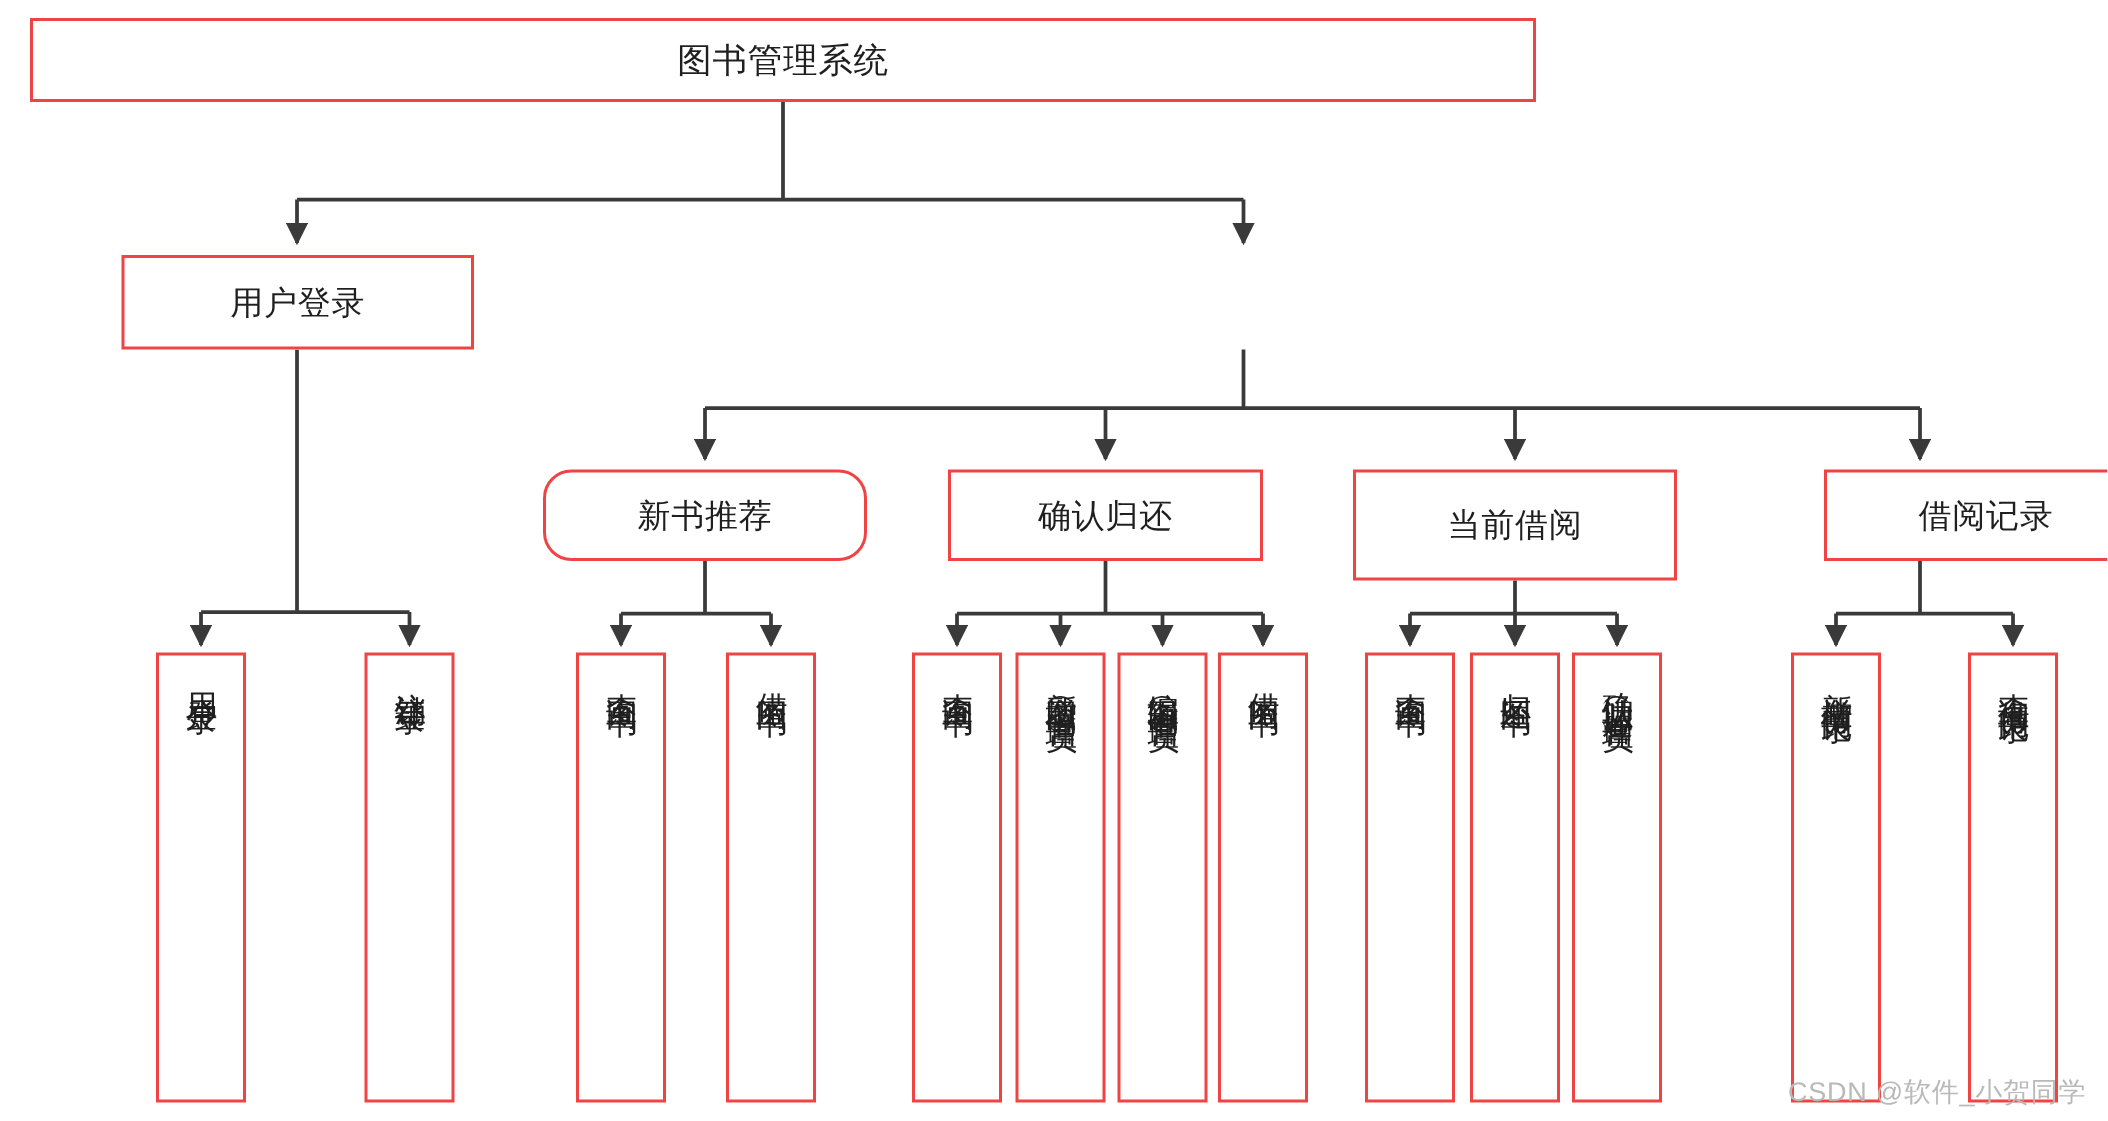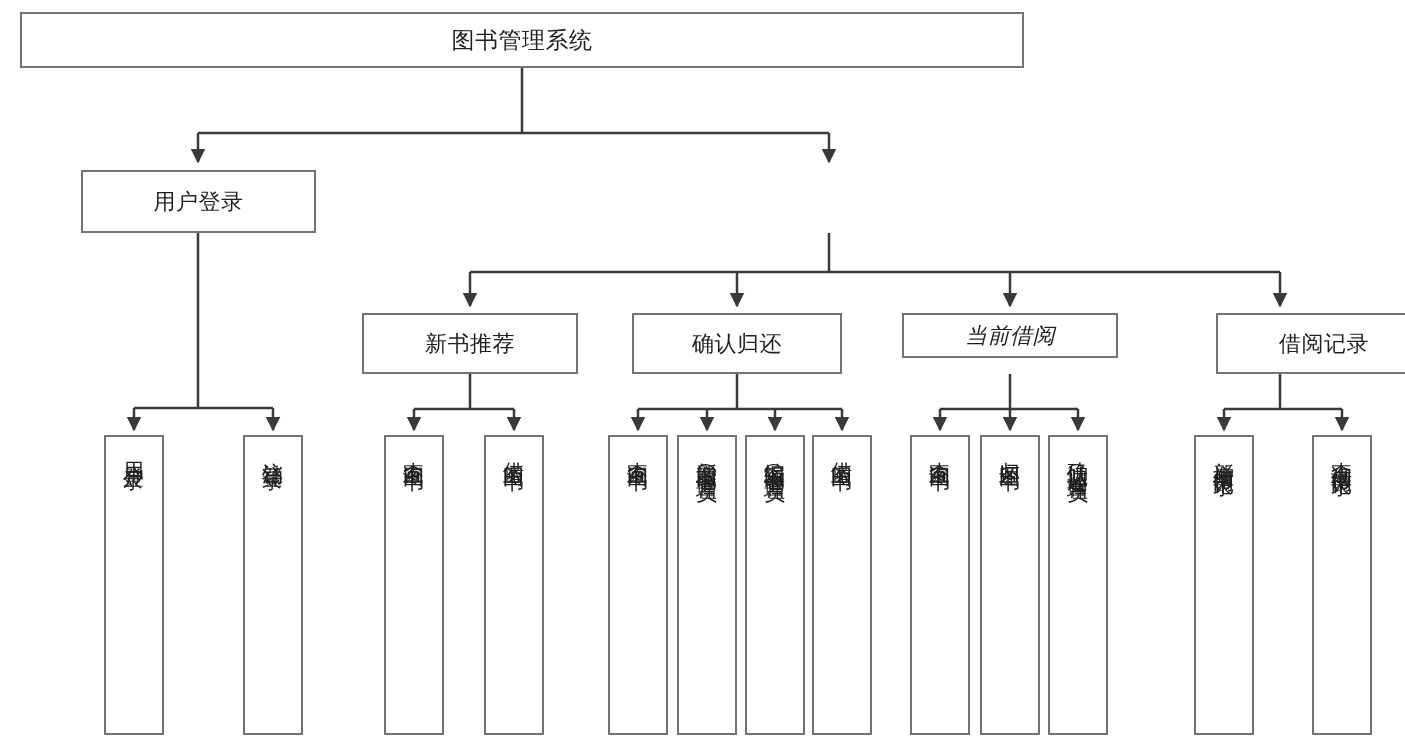--- a/index.html
+++ b/index.html
@@ -17,21 +17,21 @@
   svg#wires{
     position:absolute;
     left:0; top:0;
     width:1405px;
     height:747px;
     pointer-events:none;
   }
   .node{
     position:absolute;
     box-sizing:border-box;
-    border:2px solid #737373;
+    border:2px solid #ef4444;
     background:#ffffff;
     display:flex;
     align-items:center;
     justify-content:center;
     text-align:center;
   }
   .node .lbl{
     font-size:22px;
     line-height:1.15;
     color:#1f1f1f;
@@ -116,27 +116,27 @@
   </svg>
 
   <div class="node root" style="left:20px;top:12px;width:1004px;height:56px;">
     <span class="lbl">图书管理系统</span>
   </div>
 
   <div class="node" style="left:81px;top:170px;width:235px;height:63px;">
     <span class="lbl">用户登录</span>
   </div>
 
-  <div class="node" style="left:362px;top:313px;width:216px;height:61px;">
+  <div class="node" style="left:362px;top:313px;width:216px;height:61px;border-radius:19px;">
     <span class="lbl">新书推荐</span>
   </div>
   <div class="node" style="left:632px;top:313px;width:210px;height:61px;">
     <span class="lbl">确认归还</span>
   </div>
-  <div class="node" style="left:902px;top:313px;width:216px;height:45px;font-style:italic;">
+  <div class="node" style="left:902px;top:313px;width:216px;height:74px;">
     <span class="lbl">当前借阅</span>
   </div>
   <div class="node" style="left:1216px;top:313px;width:216px;height:61px;">
     <span class="lbl">借阅记录</span>
   </div>
 
   <div class="node vertical" style="left:104px;top:435px;width:60px;height:300px;">
     <span class="lbl">用户登录</span>
   </div>
   <div class="node vertical" style="left:243px;top:435px;width:60px;height:300px;">
@@ -173,14 +173,15 @@
     <span class="lbl">确认归还（管理员）</span>
   </div>
 
   <div class="node vertical" style="left:1194px;top:435px;width:60px;height:300px;">
     <span class="lbl">新增借阅记录</span>
   </div>
   <div class="node vertical" style="left:1312px;top:435px;width:60px;height:300px;">
     <span class="lbl">查询借阅记录</span>
   </div>
 
+  <div class="watermark" style="left:1192px;top:716px;">CSDN @软件_小贺同学</div>
 
 </div>
 
 </body></html>

